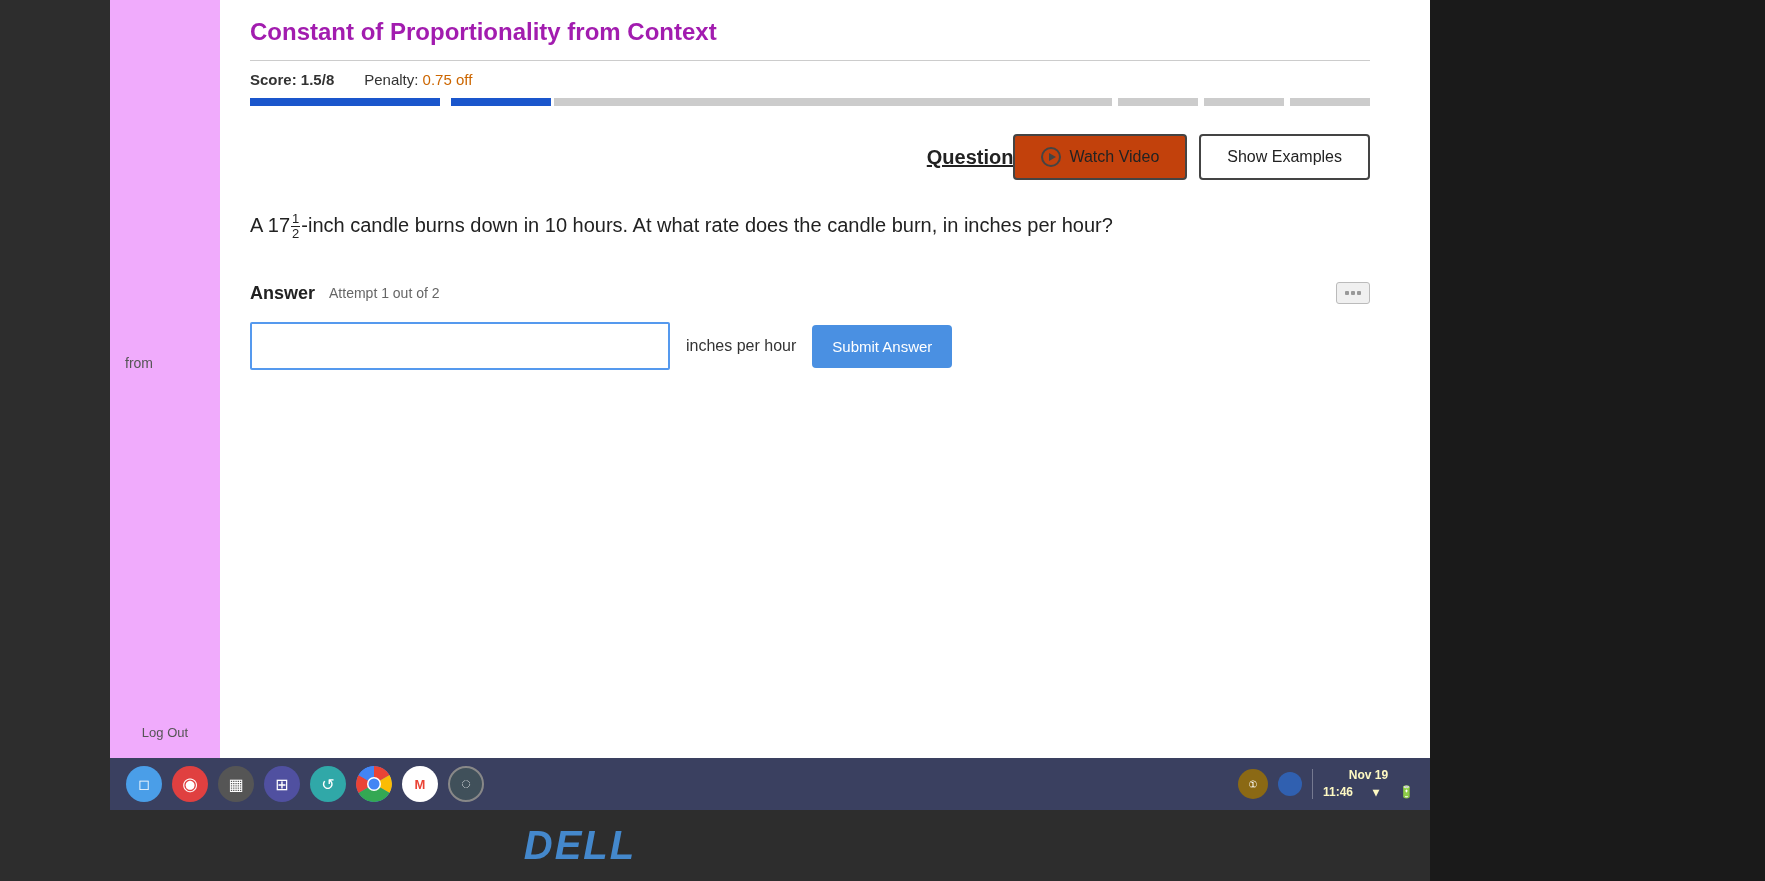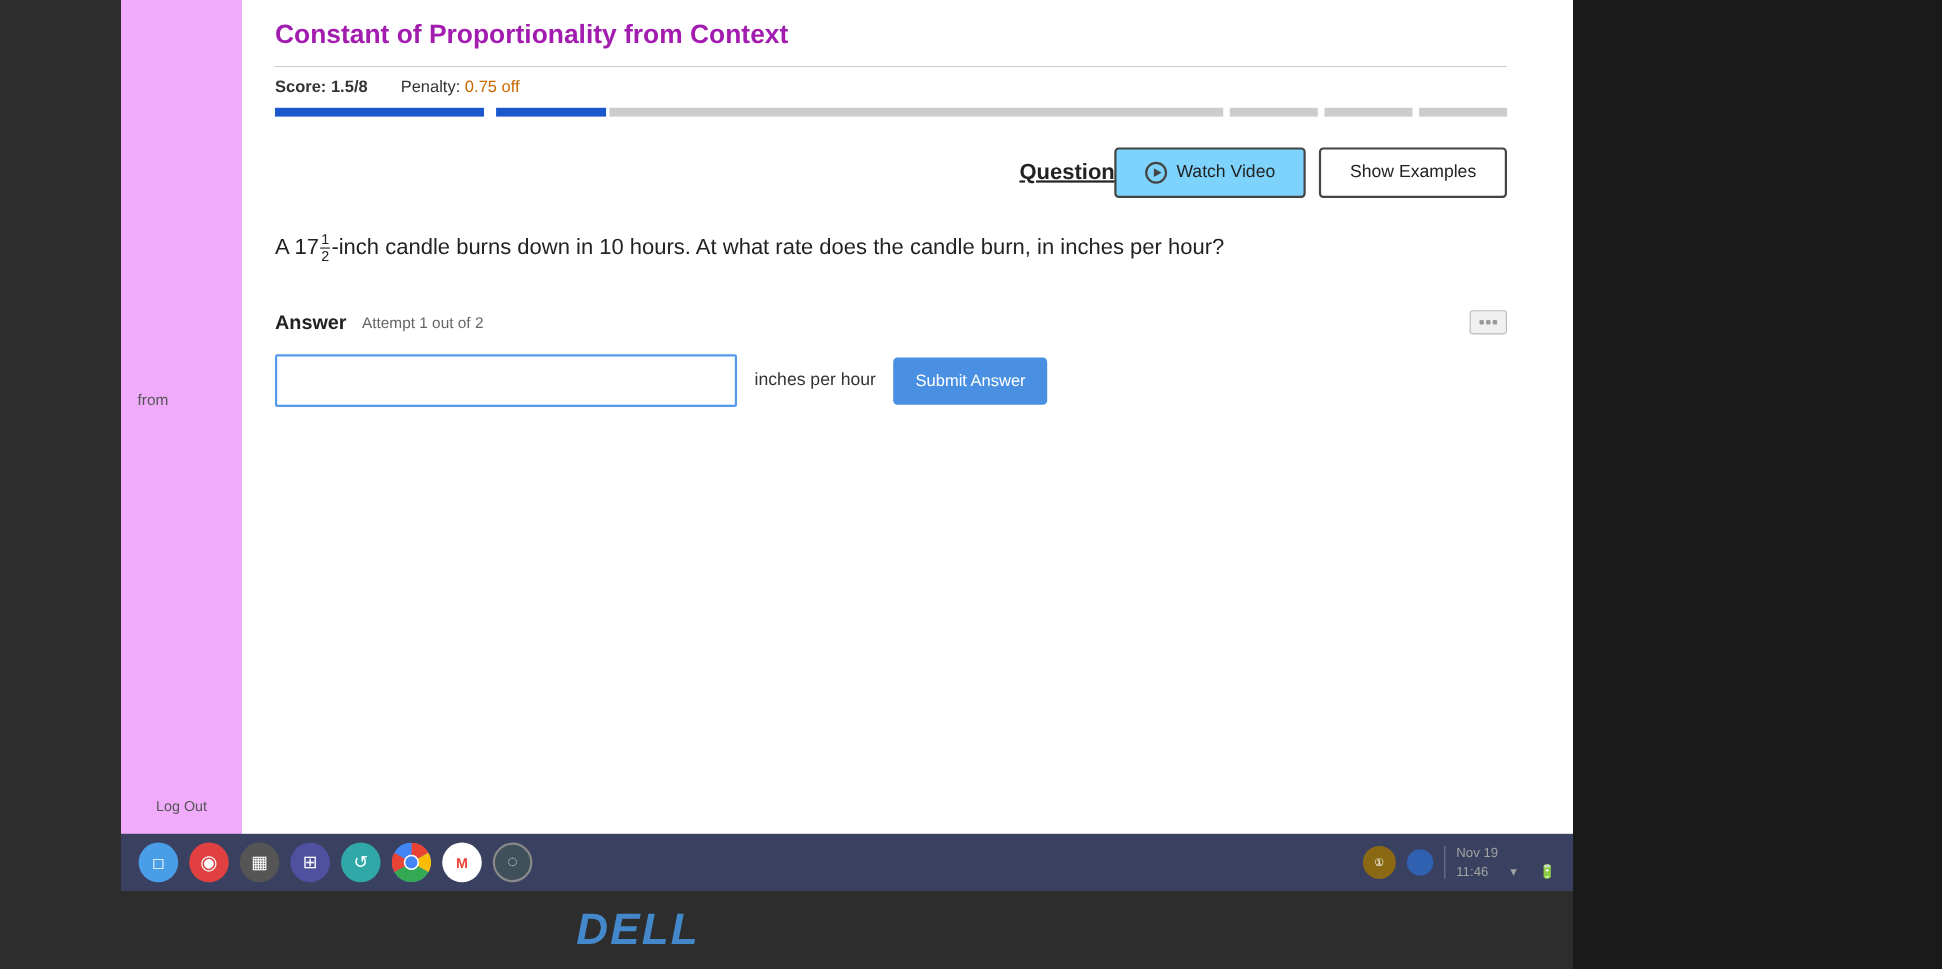--- a/index.html
+++ b/index.html
@@ -85,21 +85,21 @@
         <div style="width:100px; height:8px; background:#1a56cc;"></div>
         <div style="flex:1; height:8px; background:#ccc;"></div>
         <div style="width:80px; height:8px; background:#ccc; margin-left:3px;"></div>
         <div style="width:80px; height:8px; background:#ccc; margin-left:3px;"></div>
         <div style="width:80px; height:8px; background:#ccc; margin-left:3px;"></div>
       </div>
 
       <div style="display:flex; justify-content:flex-end; align-items:center; margin-bottom:28px;">
         <span style="font-size:20px; font-weight:bold; color:#222; text-decoration:underline;">Question</span>
         <div style="display:flex; gap:12px;">
-          <button style="display:flex; align-items:center; gap:8px; padding:8px 26px; border:2px solid #444; background:#7dd3fc; border-radius:4px; font-size:16px; cursor:pointer; color:#222;">
+          <button style="display:flex; align-items:center; gap:8px; padding:8px 26px; border:2px solid #444; background:#c2410c; border-radius:4px; font-size:16px; cursor:pointer; color:#222;">
             <span style="width:20px; height:20px; border:2px solid #444; border-radius:50%; display:flex; align-items:center; justify-content:center; flex-shrink:0;">
               <span style="border-left:7px solid #444; border-top:4px solid transparent; border-bottom:4px solid transparent; margin-left:2px; display:inline-block;"></span>
             </span>
             <span>Watch Video</span>
           </button>
           <button style="padding:12px 26px; border:2px solid #444; background:white; border-radius:4px; font-size:16px; cursor:pointer; color:#222;">Show Examples</button>
         </div>
       </div>
 
       <div style="font-size:20px; color:#222; line-height:1.7; margin-bottom:40px; max-width:950px;">
@@ -170,21 +170,21 @@
     </div>
 
     <div style="flex:1;"></div>
 
     <div style="display:flex; align-items:center; gap:10px;">
       <div style="width:30px; height:30px; border-radius:50%; background:#8B6914; display:flex; align-items:center; justify-content:center; color:white; font-size:10px; cursor:pointer;">①</div>
       <div style="width:24px; height:24px; border-radius:50%; background:#3060b0; display:flex; align-items:center; justify-content:center; color:white; font-size:10px; cursor:pointer;"></div>
 
       <div style="width:1px; height:30px; background:rgba(255,255,255,0.3);"></div>
 
-      <div style="color:#a3a3a3; font-size:12px; text-align:left; line-height:1.4;">
+      <div style="color:#fef9c3; font-size:12px; text-align:center; line-height:1.4;font-weight:bold;">
         <div>Nov 19</div>
         <div style="display:flex; align-items:center; gap:20px;">
           <span>11:46</span>
           <span style="font-size:12px;">▾</span>
           <span style="font-size:12px;">🔋</span>
         </div>
       </div>
     </div>
   </div>
 

